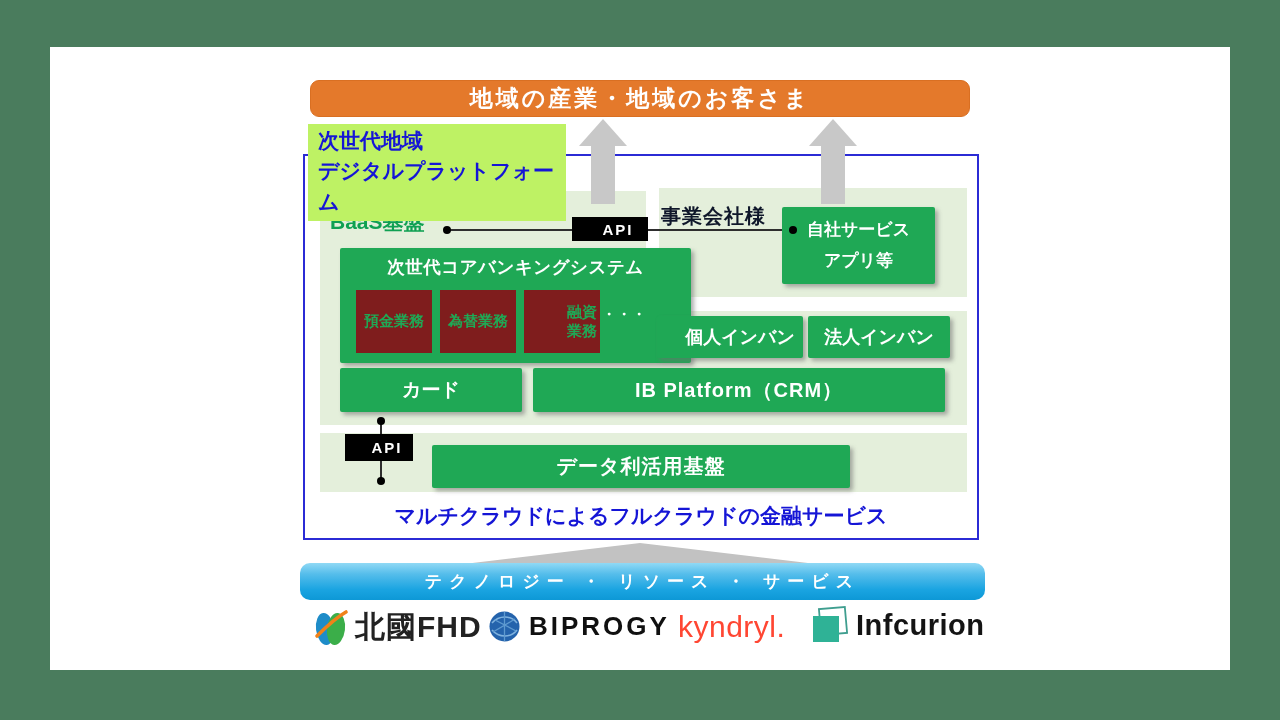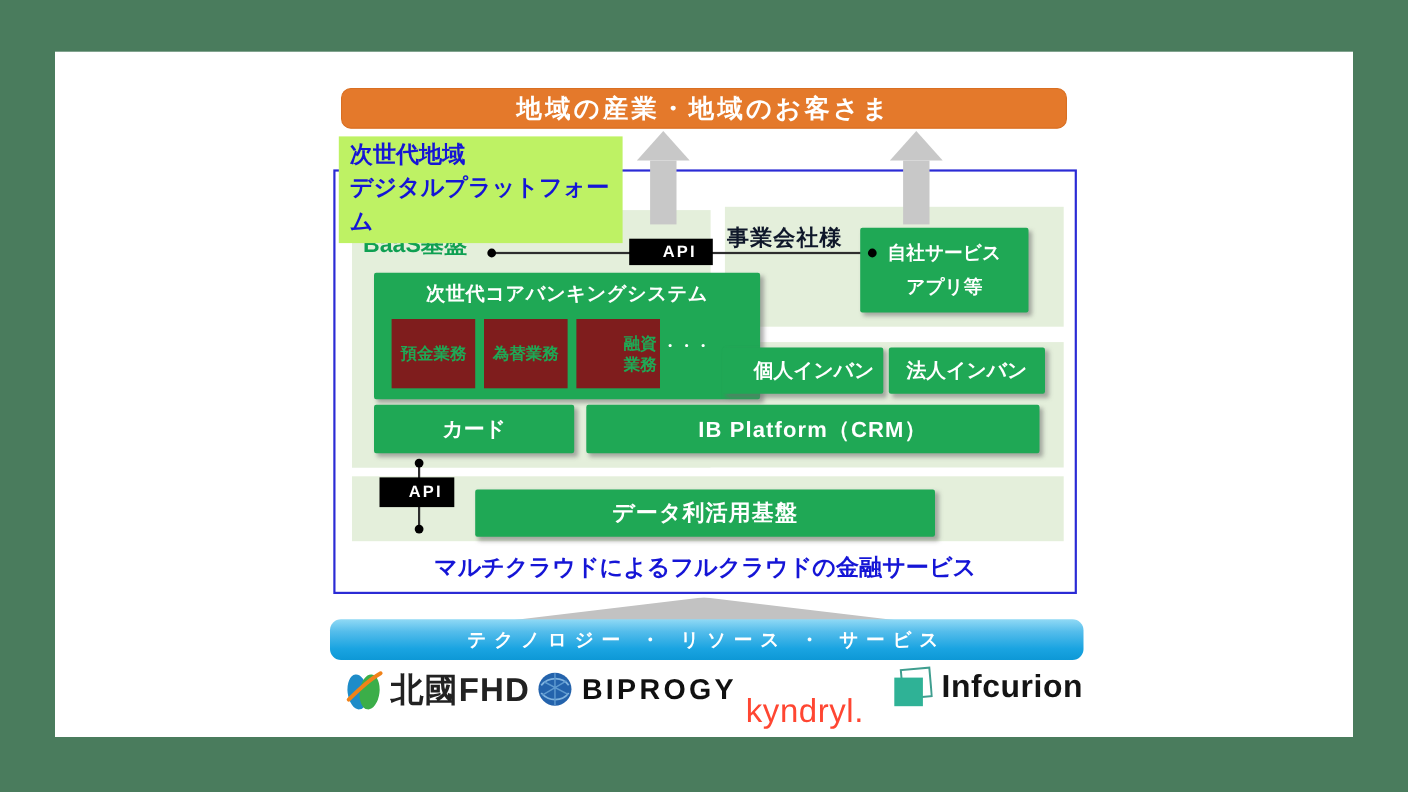--- a/index.html
+++ b/index.html
@@ -98,21 +98,21 @@
     display: flex; align-items: center; justify-content: center; z-index: 2;
   }
 
   
   .logo { display: flex; align-items: center; z-index: 2; }
   .logo-hokkoku { left: 313px; top: 606px; }
   .logo-hokkoku .txt { font-size: 30px; font-weight: 600; color: #222; margin-left: 6px; letter-spacing: 1px; }
   .logo-biprogy { left: 489px; top: 611px; }
   .logo-biprogy .txt { font-size: 26px; font-weight: 700; color: #101010; margin-left: 9px; letter-spacing: 3px; }
   .logo-kyndryl { left: 678px; top: 610px; }
-  .logo-kyndryl .txt { font-size: 30px; font-weight: 500; color: #FF4632; letter-spacing: 0.5px; margin-top: 20px; }
+  .logo-kyndryl .txt { font-size: 30px; font-weight: 500; color: #FF4632; letter-spacing: 0.5px; }
   .logo-infcurion { left: 810px; top: 605px; }
   .logo-infcurion .txt { font-size: 29px; font-weight: 600; color: #141414; margin-left: 8px; letter-spacing: 0.5px; }
 </style>
 </head>
 <body>
 
 <div class="stage">
   <div class="slide"></div>
 
   <div class="abs orange-banner">

